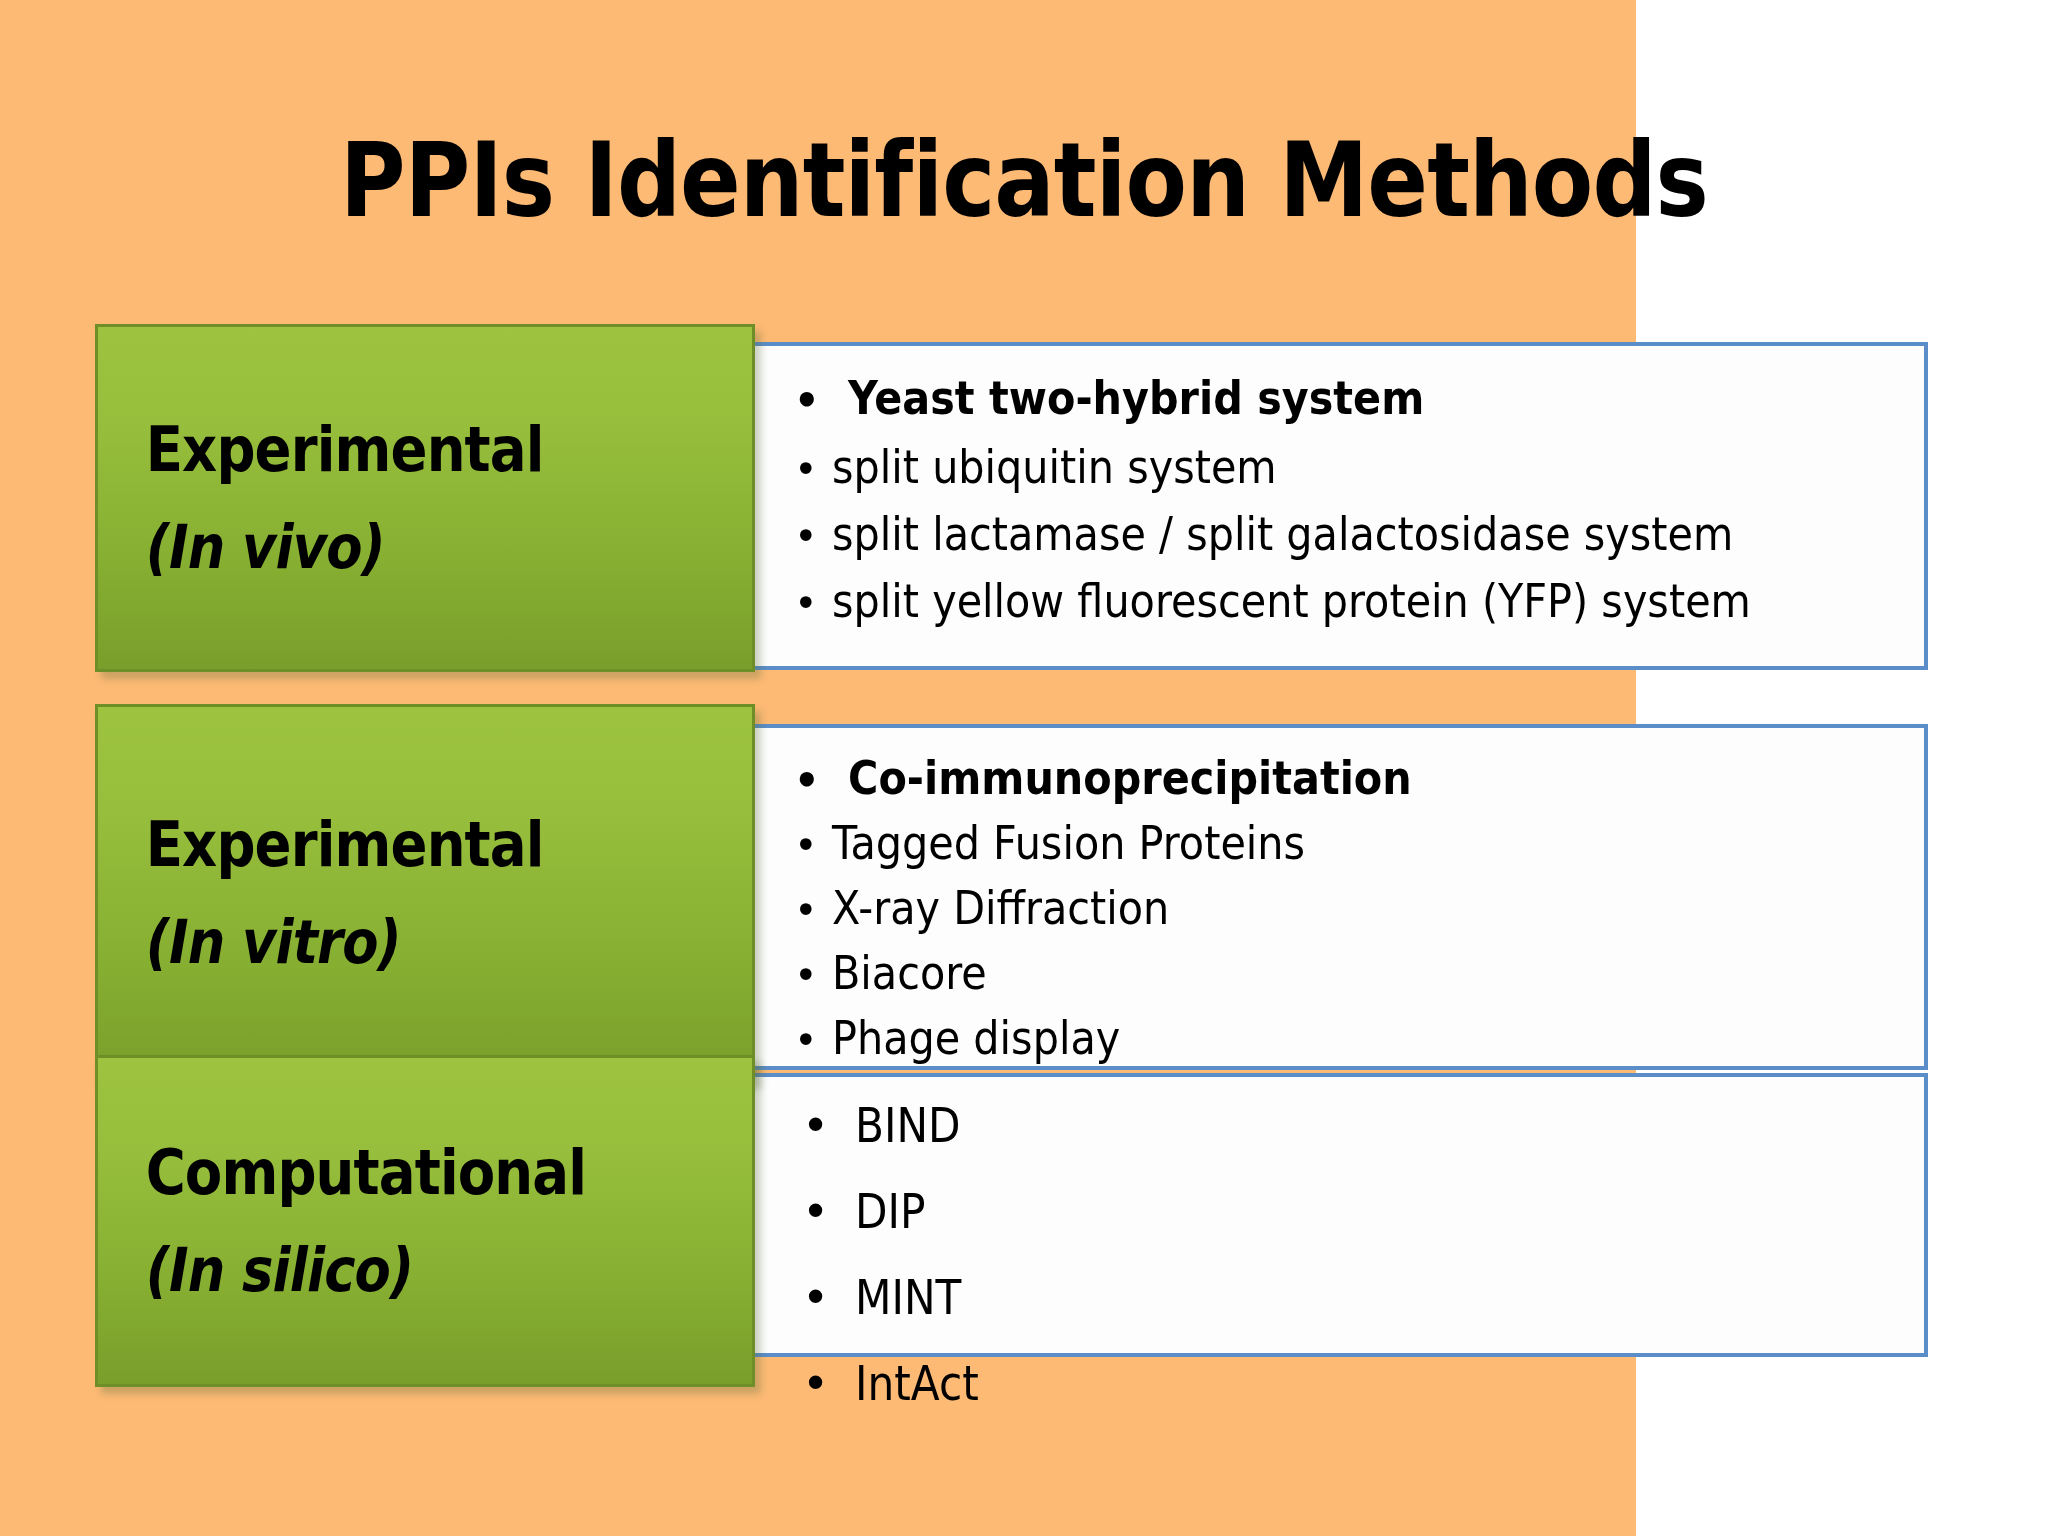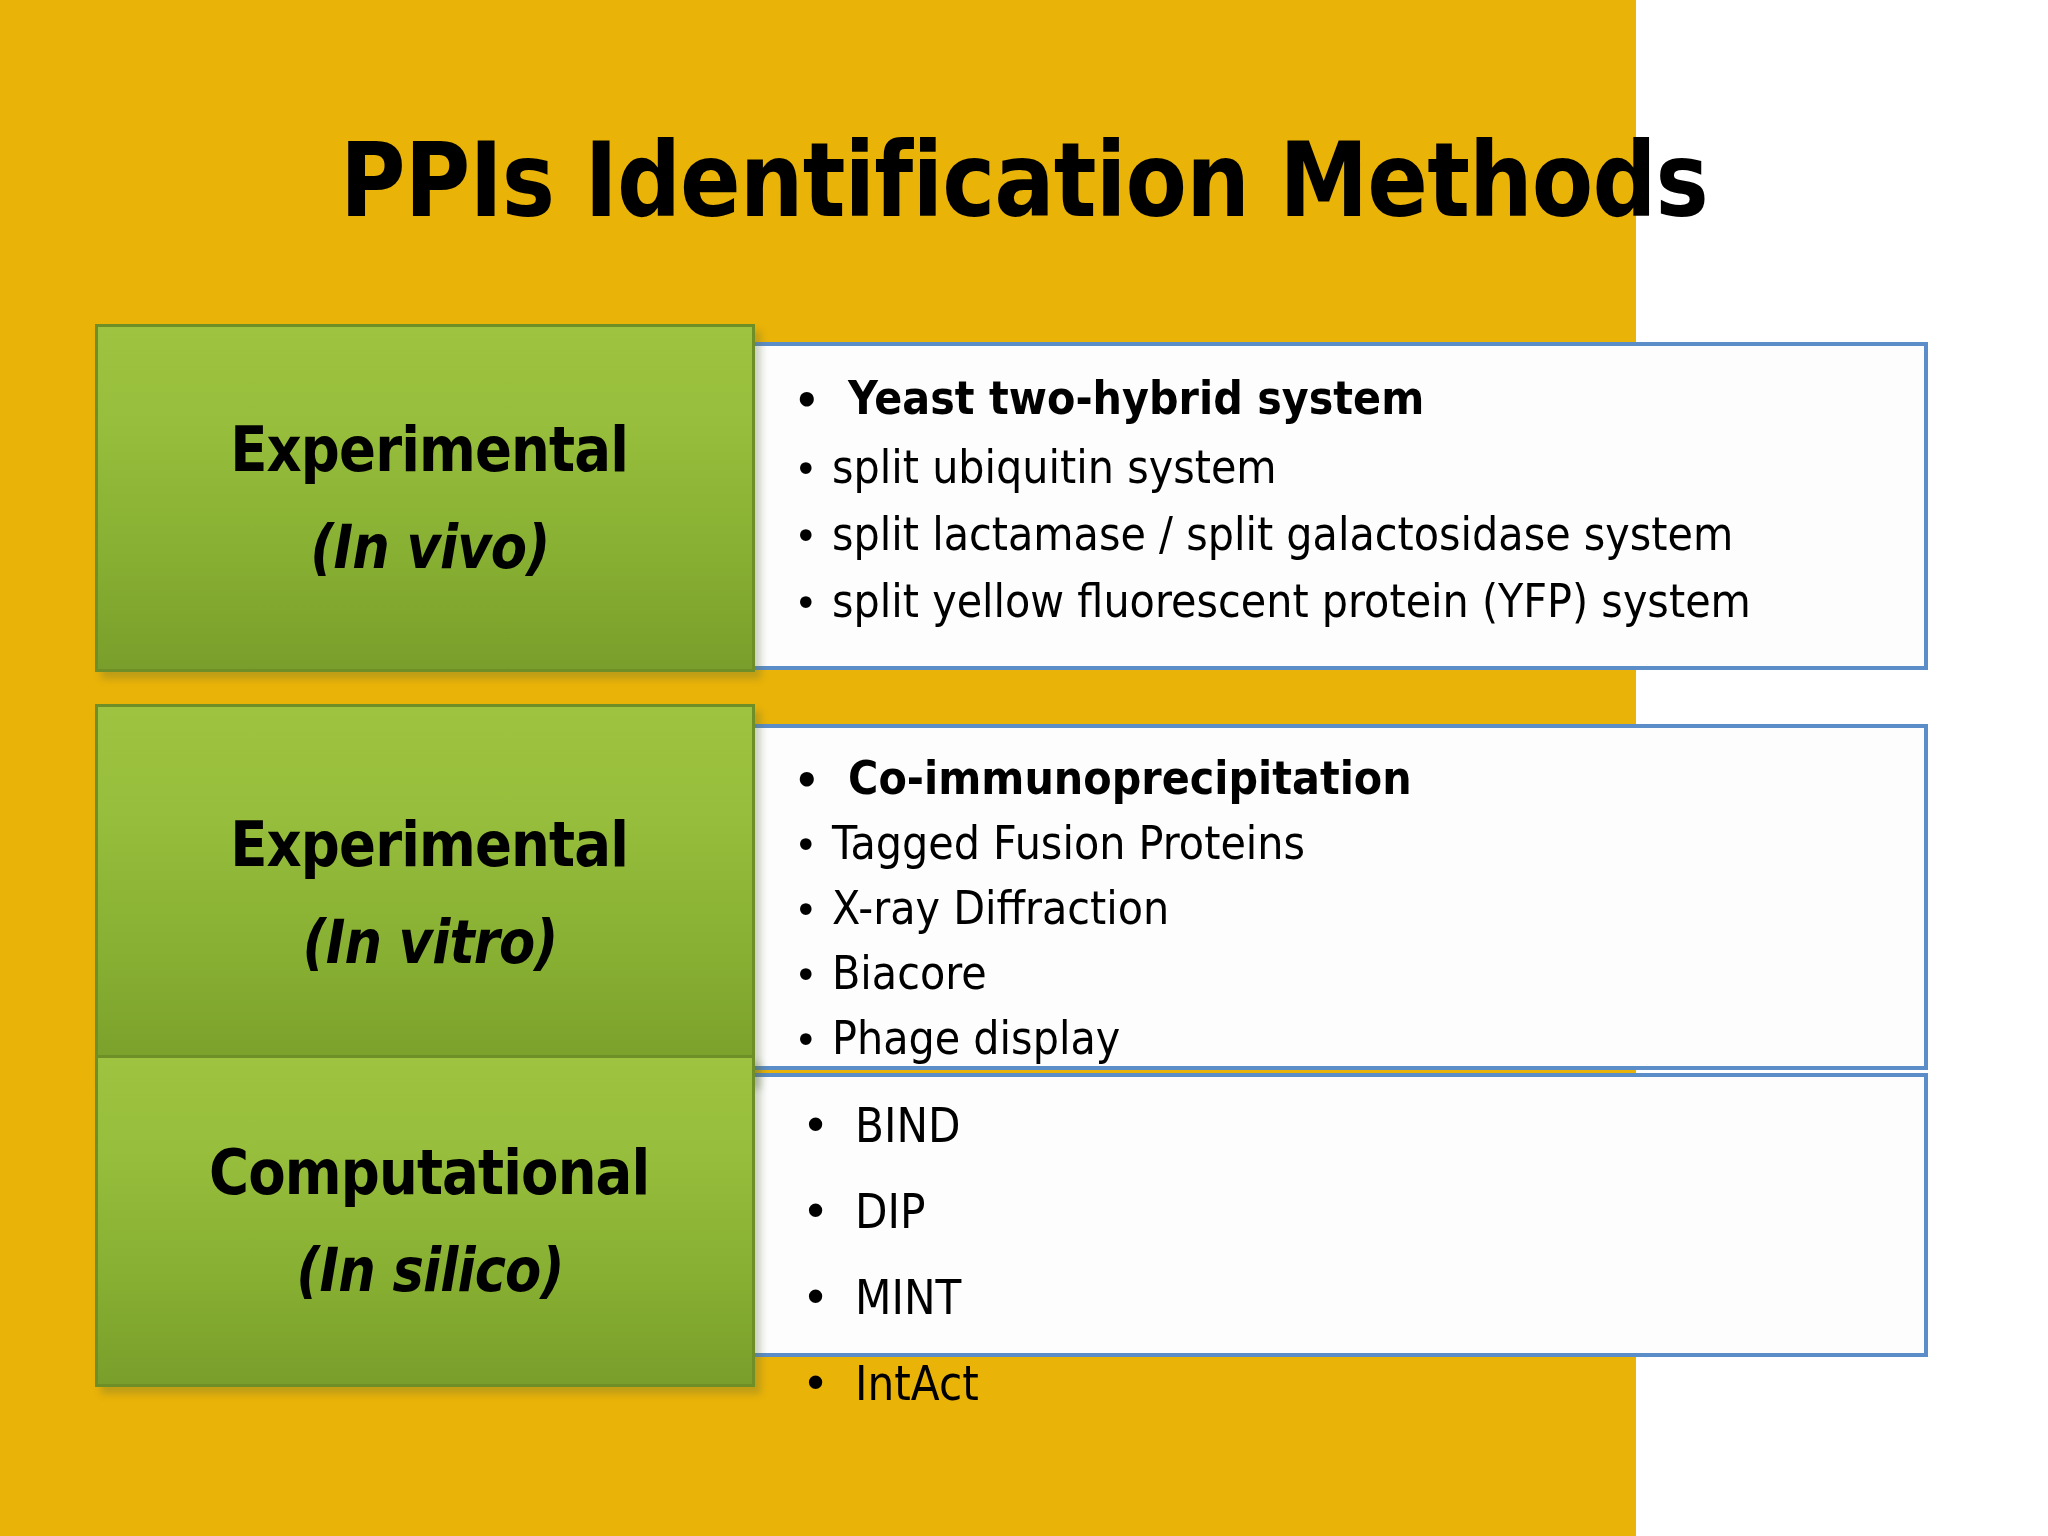--- a/index.html
+++ b/index.html
@@ -7,21 +7,21 @@
     width: 2048px;
     height: 1536px;
     background: #ffffff;
     font-family: "Liberation Sans", sans-serif;
     overflow: hidden;
   }
   #slide {
     position: relative;
     width: 1636px;
     height: 1536px;
-    background: #eab308;
+    background: #fdba74;
   }
 
   
   .slide-title {
     position: absolute;
     left: 0;
     top: 128px;
     width: 2048px;
     text-align: center;
     font-family: "DejaVu Sans", sans-serif;
@@ -50,21 +50,20 @@
     position: absolute;
     left: 95px;
     width: 660px;
     top: 0;
     bottom: 0;
     background: linear-gradient(to bottom, #9DC340 0%, #97BE3C 28%, #86AE31 70%, #7A9E2B 100%);
     border: 3px solid #6E8F27;
     box-shadow: 6px 7px 7px rgba(90,110,60,0.30);
     display: flex;
     flex-direction: column;
-    align-items: center;
     justify-content: center;
     color: #000;
     z-index: 3;
     padding-left: 9px;
   }
   .green-line-1 {
     font-family: "DejaVu Sans", sans-serif;
     font-weight: 700;
     font-size: 62px;
     line-height: 1.05;

